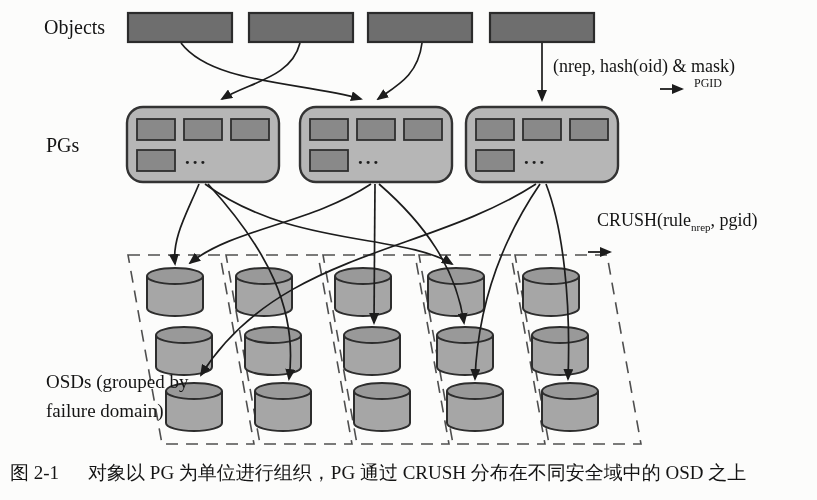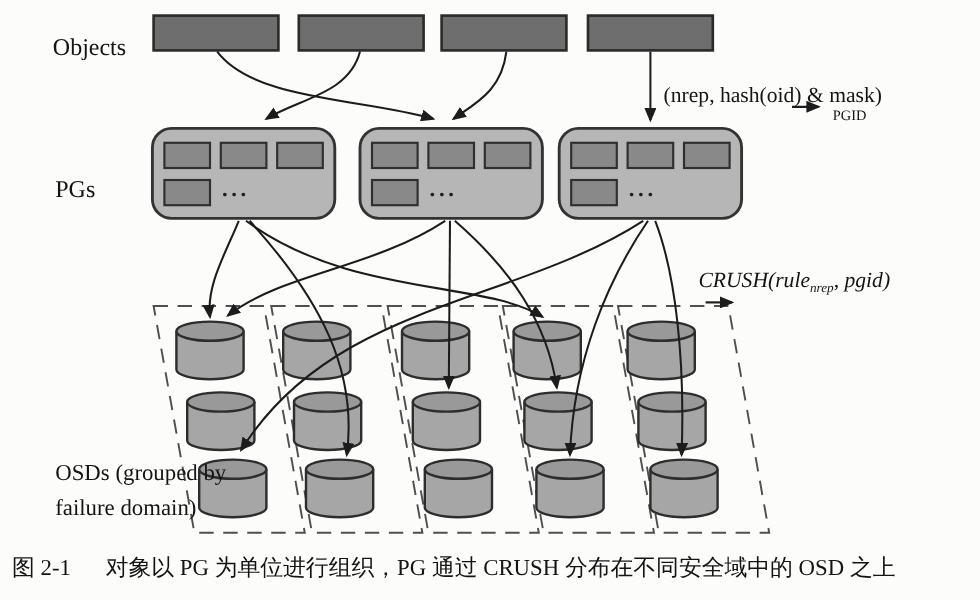--- a/index.html
+++ b/index.html
@@ -1,25 +1,25 @@
 <!DOCTYPE html>
 <html><head>
 <meta charset="utf-8">
 <style>
   html,body{margin:0;padding:0;background:#fcfcfb;}
   #stage{position:relative;width:817px;height:500px;background:#fcfcfb;overflow:hidden;
          font-family:"Liberation Serif", serif;color:#141414;}
   #diagram{position:absolute;left:0;top:0;}
-  .lbl{position:absolute;white-space:nowrap;line-height:1.15;margin-top:13px;}
+  .lbl{position:absolute;white-space:nowrap;line-height:1.15;}
   .lbl-objects{left:44px;top:16px;font-size:20px;}
   .lbl-pgs{left:46px;top:134px;font-size:20px;text-align:center;}
   .lbl-osds{left:46px;top:367px;font-size:19px;line-height:29px;white-space:normal;width:170px;}
   .lbl-hash{left:553px;top:56px;font-size:18px;}
   .lbl-pgid{left:694px;top:77px;font-size:12px;}
-  .lbl-crush1{left:582px;top:210px;font-size:18px;font-style:italic;}
+  .lbl-crush1{left:597px;top:210px;font-size:18px;}
   .lbl-crush1 sub{font-size:11px;}
   .lbl-crush2{left:621px;top:240px;font-size:18px;}
   .pg-dots{position:absolute;font-size:19px;font-weight:bold;letter-spacing:3px;color:#1d1d1d;}
   .caption{position:absolute;left:10px;top:460px;width:800px;font-size:19px;color:#101010;}
   .caption .cap-prefix{margin-right:29px;}
 </style>
 </head>
 <body>
 
 <div id="stage" style="background: rgb(252, 252, 251);">

